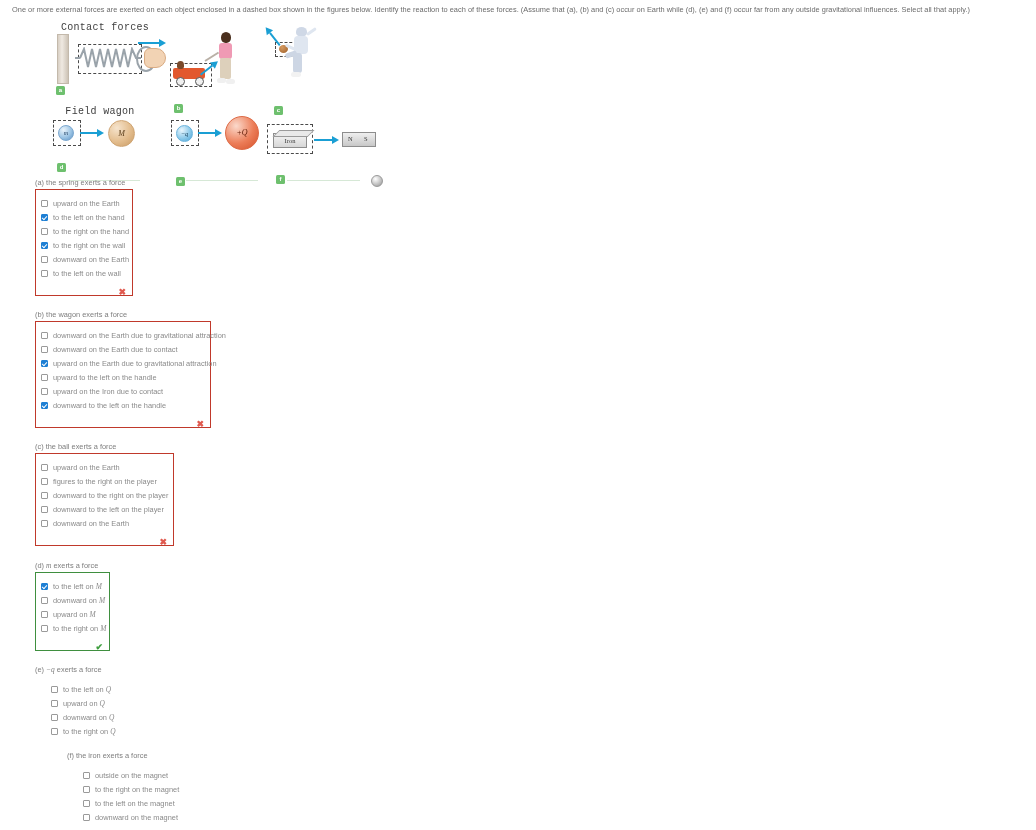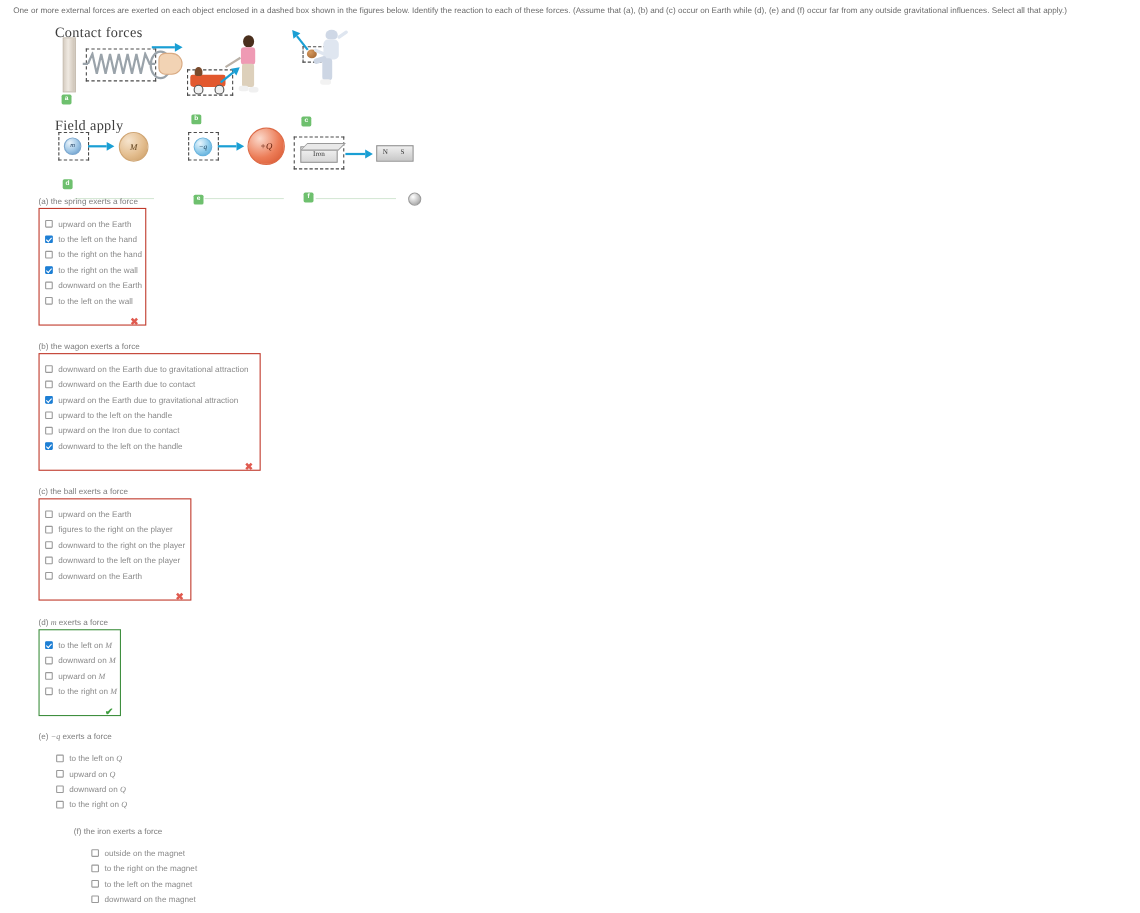--- a/index.html
+++ b/index.html
@@ -14,22 +14,22 @@
   .prompt{
     position:absolute;left:12px;top:5px;width:1010px;
     font-size:7.4px;line-height:10px;color:#6b6b6b;
     letter-spacing:0.02px;
   }
 
   
   .figures{position:absolute;left:0;top:18px;width:1036px;height:155px;}
   .fig{position:absolute;}
   .figcaption{
-    font-family:Liberation Serif, serif;
-    font-size:13px;color:#3d3d3d;text-align:left;
+    font-family:Liberation Mono, monospace;
+    font-size:10px;color:#3d3d3d;text-align:center;
     letter-spacing:0.3px;
   }
   .dashbox{
     position:absolute;border:1px dashed #4a4a4a;background:transparent;
   }
   .arrow{position:absolute;height:0;}
   .arrow .shaft{position:absolute;left:0;top:0;height:2px;background:#1a9fd4;}
   .arrow .head{
     position:absolute;top:-3px;width:0;height:0;
     border-top:4px solid transparent;border-bottom:4px solid transparent;
@@ -224,21 +224,21 @@
       <div style="position:absolute;left:4px;top:20px;width:12px;height:3px;background:#dfe6f0;border-radius:2px;transform:rotate(25deg);"></div>
       <div style="position:absolute;left:12px;top:27px;width:9px;height:20px;background:#cdd6e4;border-radius:3px;"></div>
       <div style="position:absolute;left:4px;top:26px;width:12px;height:5px;background:#cdd6e4;border-radius:3px;transform:rotate(-18deg);"></div>
       <div style="position:absolute;left:10px;top:46px;width:10px;height:5px;background:#f2f2f2;border-radius:3px;"></div>
     </div>
 
     <div class="badge" style="left:9px;top:84px;">c</div>
   </div>
 
   <div class="fig" style="left:50px;top:88px;width:110px;height:56px;">
-    <div class="figcaption" style="position:absolute;left:0;top:0;width:100px;">Field apply</div>
+    <div class="figcaption" style="position:absolute;left:0;top:0;width:100px;">Field wagon</div>
 
     <div class="dashbox" style="left:3px;top:14px;width:26px;height:24px;"></div>
     <div class="ballm" style="left:8px;top:19px;width:14px;height:14px;line-height:14px;">m</div>
 
     <div class="arrow" style="left:30px;top:26px;width:24px;">
       <div class="shaft" style="width:17px;"></div>
       <div class="head" style="left:17px;"></div>
     </div>
 
     <div class="ballM" style="left:58px;top:14px;width:25px;height:25px;line-height:25px;">M</div>
@@ -312,21 +312,21 @@
     <label class="opt">
         <span class="cb"></span>
         <span class="txt">to the left on the wall</span>
       </label>
     <div class="mark x" style="bottom:-2px;">✖</div>
   </div>
 </div>
 
 <div class="group" style="left:35px;top:310px;">
   <div class="glabel">(b) the wagon exerts a force</div>
-  <div class="gbox wrong" style="width:202px;">
+  <div class="gbox wrong" style="width:176px;">
     <label class="opt">
         <span class="cb"></span>
         <span class="txt">downward on the Earth due to gravitational attraction</span>
       </label>
     <label class="opt">
         <span class="cb"></span>
         <span class="txt">downward on the Earth due to contact</span>
       </label>
     <label class="opt">
         <span class="cb on"></span>

